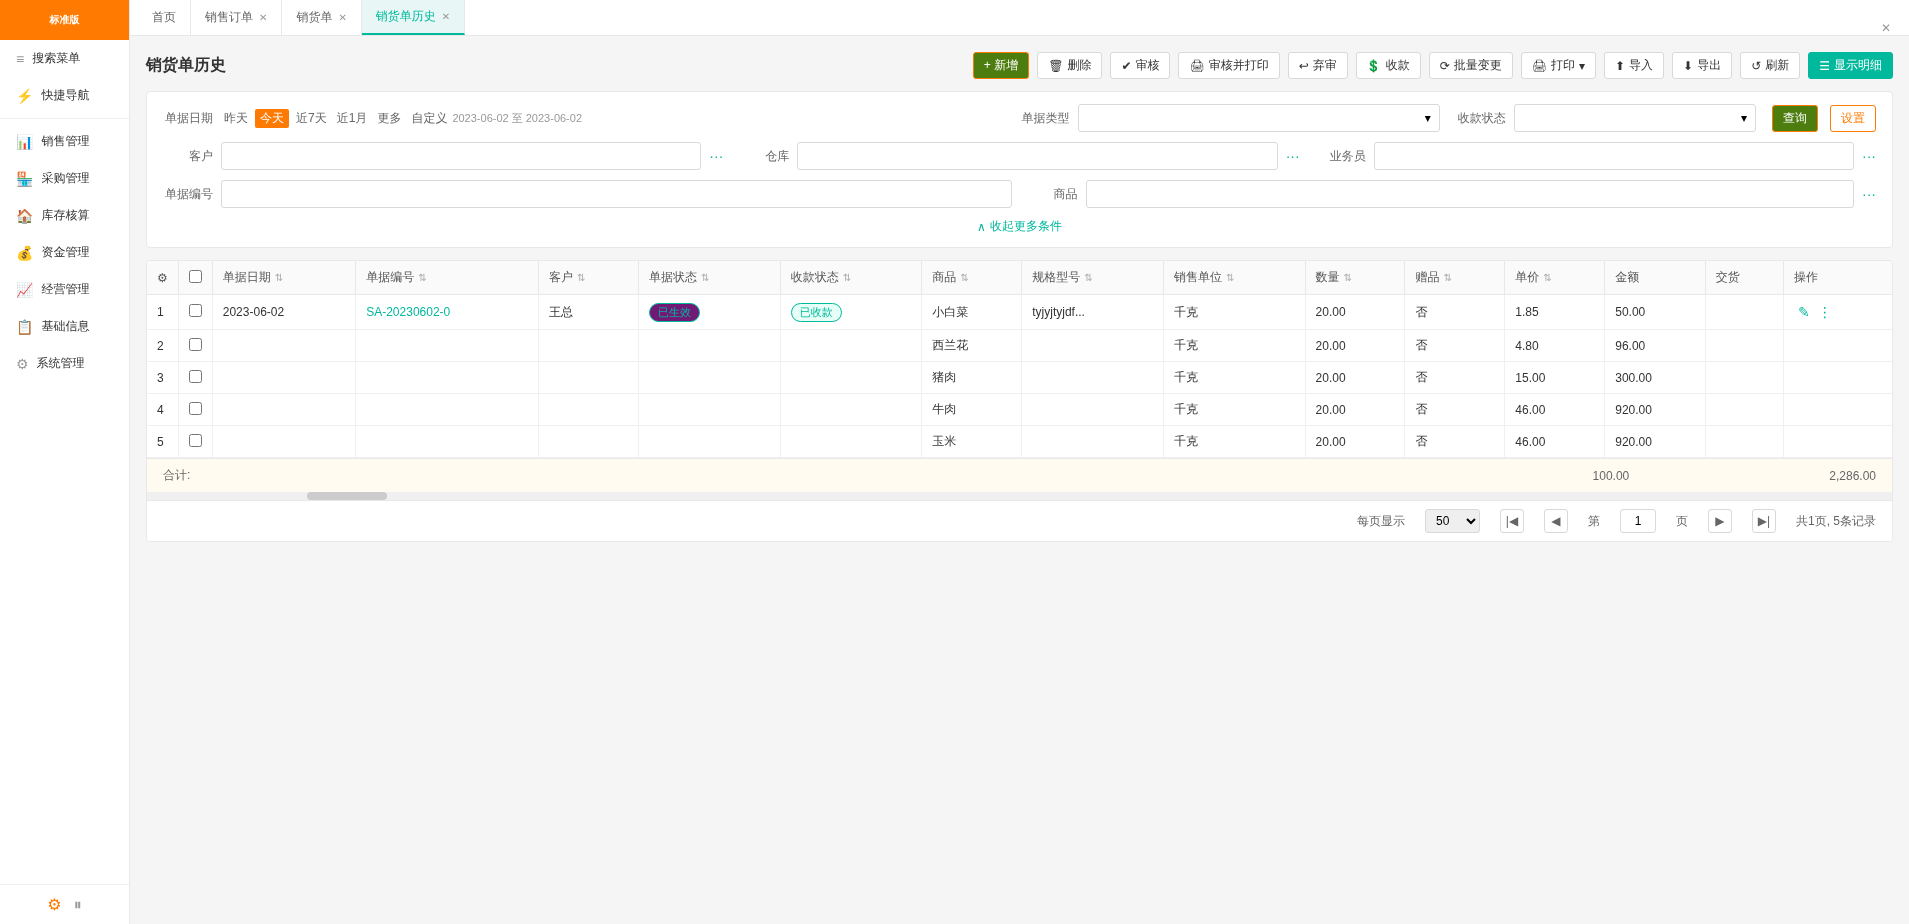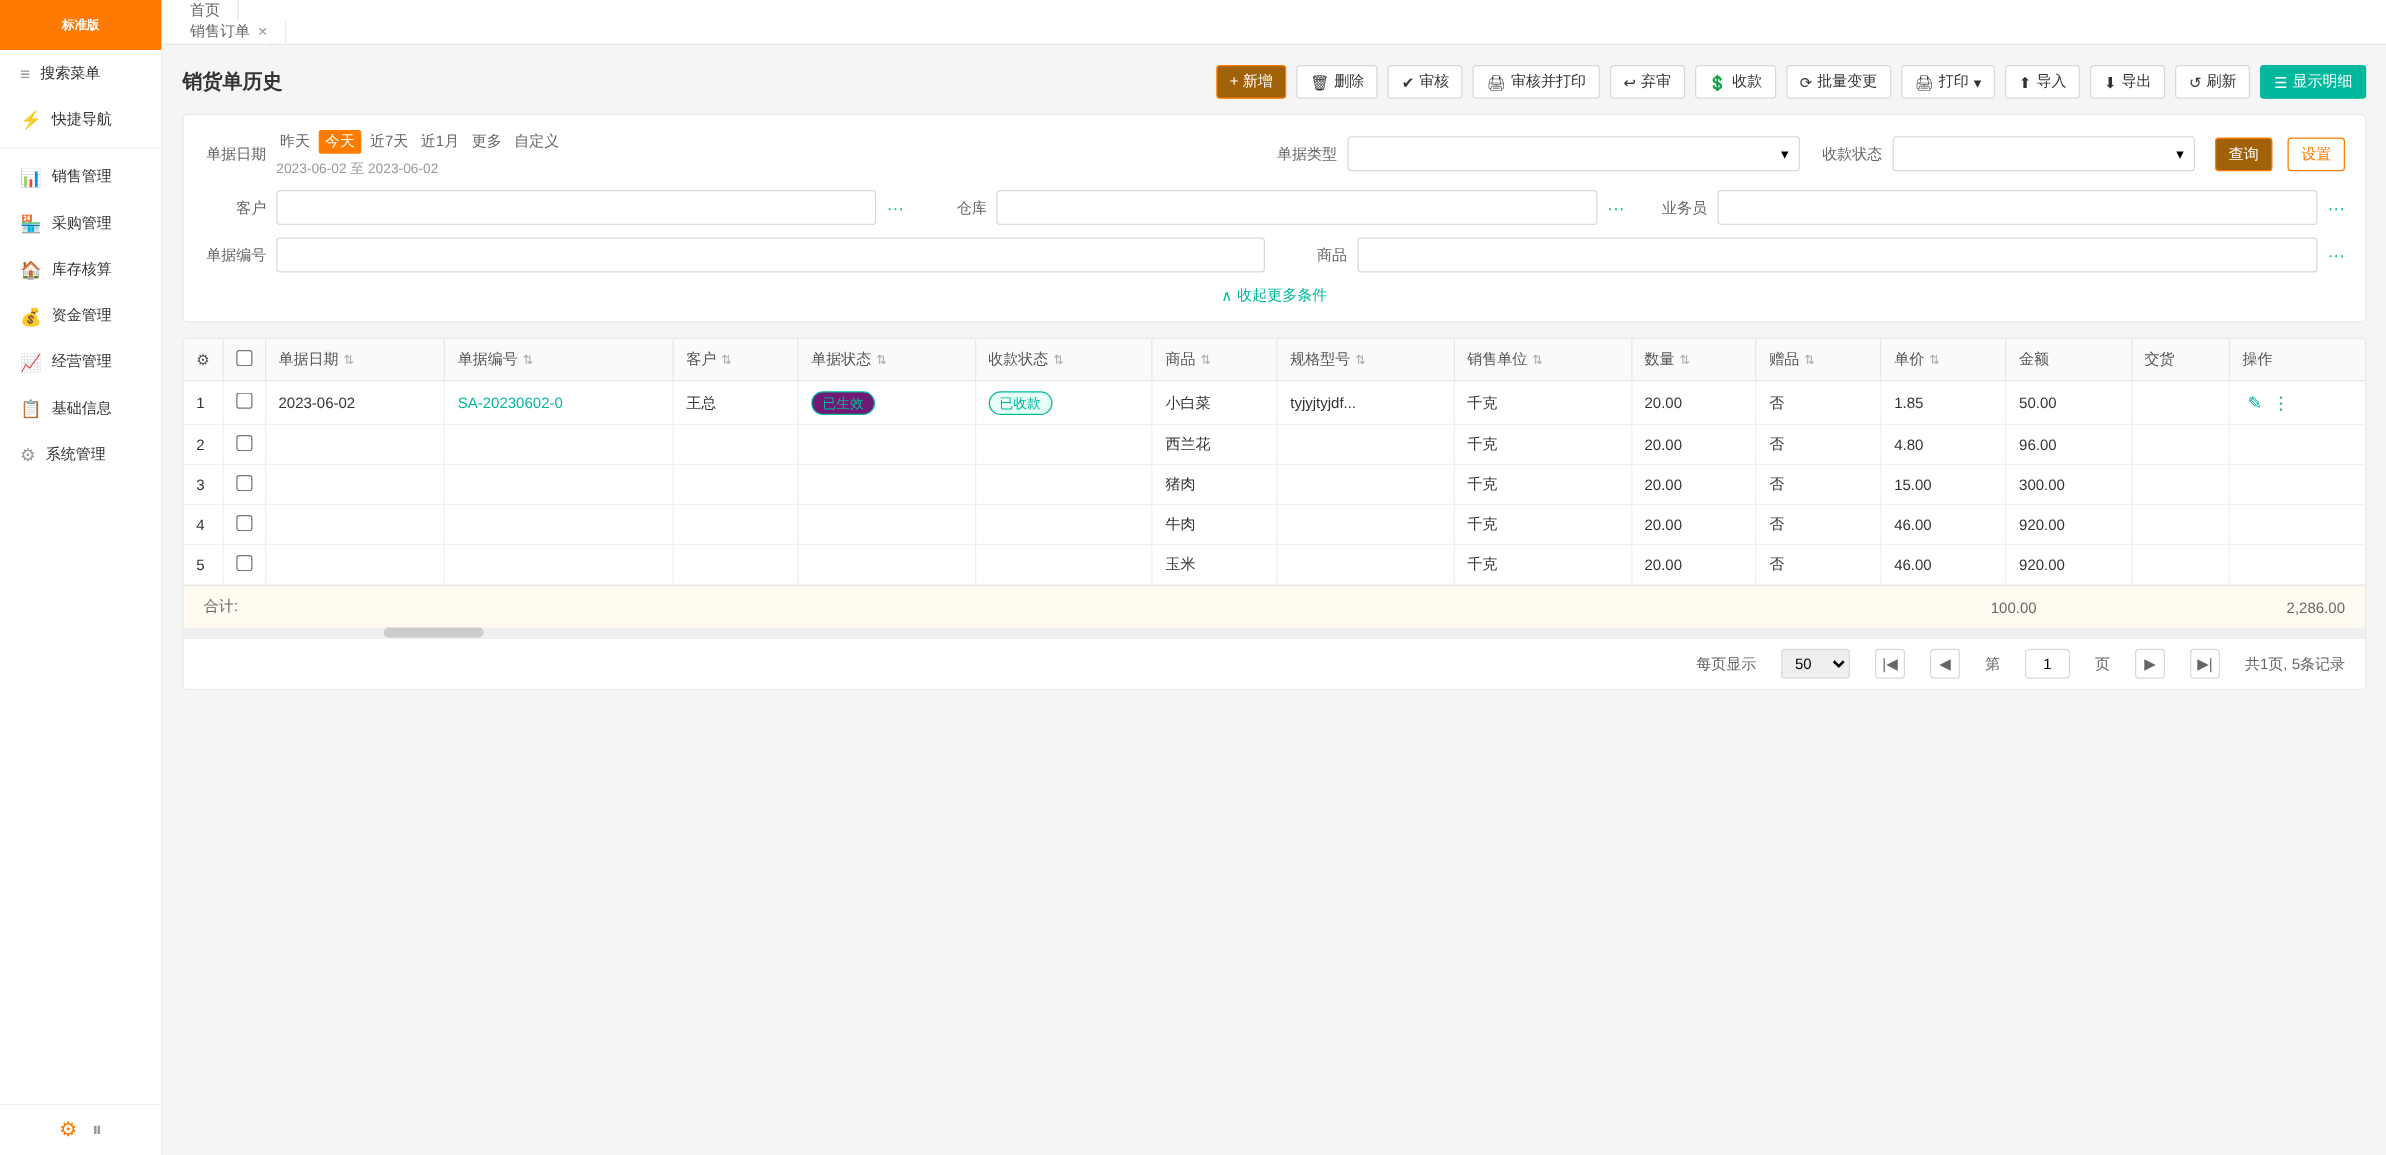--- a/index.html
+++ b/index.html
@@ -51,27 +51,26 @@
     .main {
       flex: 1;
       display: flex;
       flex-direction: column;
       overflow: hidden;
     }
 
     
     .tab-bar {
       display: flex;
-      align-items: flex-start;
+      align-items: flex-end;
       background: #fff;
       border-bottom: 1px solid #e8e8e8;
       height: 36px;
       padding: 0 8px;
       flex-shrink: 0;
-      flex-direction: column;
     }
     .tab {
       display: flex;
       align-items: center;
       gap: 6px;
       padding: 0 14px;
       height: 36px;
       cursor: pointer;
       color: #666;
       border-right: 1px solid #e8e8e8;
@@ -123,21 +122,21 @@
       gap: 4px;
       padding: 4px 10px;
       border: 1px solid #d9d9d9;
       background: #fff;
       cursor: pointer;
       border-radius: 3px;
       color: #333;
       font-size: 12px;
       white-space: nowrap;
     }
-    .btn-primary { background: #a16207; border-color: #ff7a00; color: #fff; border-radius: 3px; }
+    .btn-primary { background: #4d7c0f; border-color: #ff7a00; color: #fff; border-radius: 3px; }
     .btn-orange-outline { border-color: #ff7a00; color: #ff7a00; }
 
     
     .search-panel {
       background: #fff;
       border: 1px solid #e8e8e8;
       border-radius: 4px;
       padding: 12px 16px;
       margin-bottom: 12px;
     }
@@ -468,21 +467,21 @@
           <span>显示明细</span>
         </button>
       </div>
     </div>
 
     <div class="search-panel">
 
       <div class="search-row">
         <div class="search-field" style="flex:2;">
           <span class="search-label">单据日期</span>
-          <div style="display:flex;flex-direction:column;gap:2px;">
+          <div style="display:flex;flex-direction:row;gap:2px;">
             <div class="date-shortcuts">
               <span class="date-shortcut">昨天</span>
               <span class="date-shortcut active">今天</span>
               <span class="date-shortcut">近7天</span>
               <span class="date-shortcut">近1月</span>
               <span class="date-shortcut">更多</span>
               <span class="date-shortcut">自定义</span>
             </div>
             <div class="date-display">2023-06-02 至 2023-06-02</div>
           </div>

